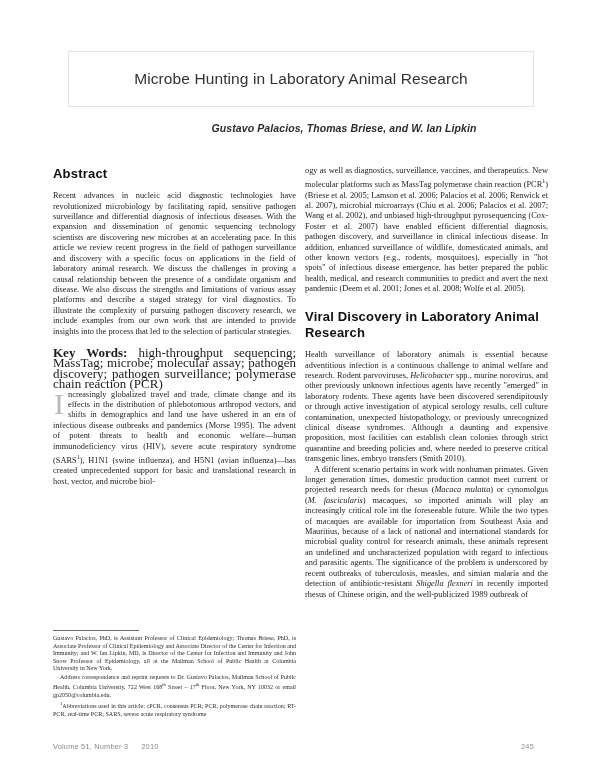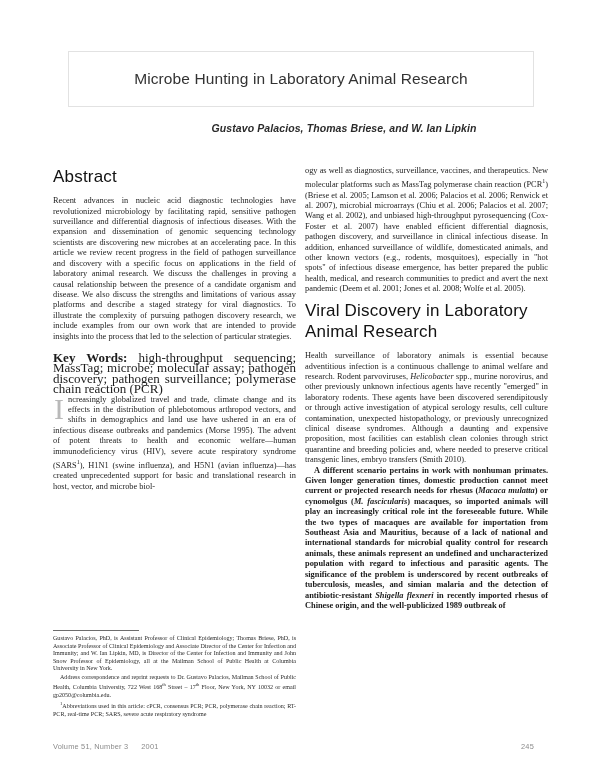--- a/index.html
+++ b/index.html
@@ -58,40 +58,40 @@
   .col {
     position: absolute;
     top: 166px;
     width: 243px;
   }
   .col-left  { left: 53px; }
   .col-right { left: 305px; }
 
   h2.section {
     font-family: "Liberation Sans", sans-serif;
-    font-size: 17px;
-    font-weight: normal;
+    font-size: 13px;
+    font-weight: bold;
     color: #111111;
     margin: 0 0 9px 0;
     line-height: 1.25;
     letter-spacing: 0.2px;
   }
-  h2.section.spaced { margin-top: 5px; }
+  h2.section.spaced { margin-top: 14px; }
 
   p.body {
     margin: 0;
     font-size: 8.35px;
     line-height: 10.4px;
     text-align: justify;
     color: #1c1c1c;
     text-indent: 0;
     -webkit-hyphens: none;
     hyphens: none;
   }
-  p.body + p.body { text-indent: 9px; font-weight: bold; }
+  p.body + p.body { text-indent: 9px; }
 
   .kw {
     margin: 11px 0 0 0;
     font-size: 13px;
     line-height: 10.4px;
     text-align: justify;
     color: #1c1c1c;
   }
   .kw b { font-weight: bold; }
 
@@ -212,21 +212,21 @@
       <span>Health surveillance of laboratory animals is essential because adventitious infection is a continuous challenge to animal welfare and research. Rodent parvoviruses, </span><i class="sci">Helicobacter</i><span> spp., murine norovirus, and other previously unknown infectious agents have recently "emerged" in laboratory rodents. These agents have been discovered serendipitously or through active investigation of atypical serology results, cell culture contamination, unexpected histopathology, or previously unrecognized clinical disease syndromes. Although a daunting and expensive proposition, most facilities can establish clean colonies through strict quarantine and breeding policies and, where needed to preserve critical transgenic lines, embryo transfers (Smith 2010).</span>
     </p>
 
     <p class="body">
       <span>A different scenario pertains in work with nonhuman primates. Given longer generation times, domestic production cannot meet current or projected research needs for rhesus (</span><i class="sci">Macaca mulatta</i><span>) or cynomolgus (</span><i class="sci">M. fascicularis</i><span>) macaques, so imported animals will play an increasingly critical role int the foreseeable future. While the two types of macaques are available for importation from Southeast Asia and Mauritius, because of a lack of national and international standards for microbial quality control for research animals, these animals represent an undefined and uncharacterized population with regard to infectious and parasitic agents. The significance of the problem is underscored by recent outbreaks of tuberculosis, measles, and simian malaria and the detection of antibiotic-resistant </span><i class="sci">Shigella flexneri</i><span> in recently imported rhesus of Chinese origin, and the well-publicized 1989 outbreak of</span>
     </p>
   </div>
 
   <div class="footer">
     <div class="footer-left">
-      <span>Volume 51, Number 3</span><span>2001</span>
+      <span>Volume 51, Number 3</span><span>2010</span>
     </div>
     <div>245</div>
   </div>
 
   <div class="watermark-holder">
     
   </div>
 
 </div>
 

